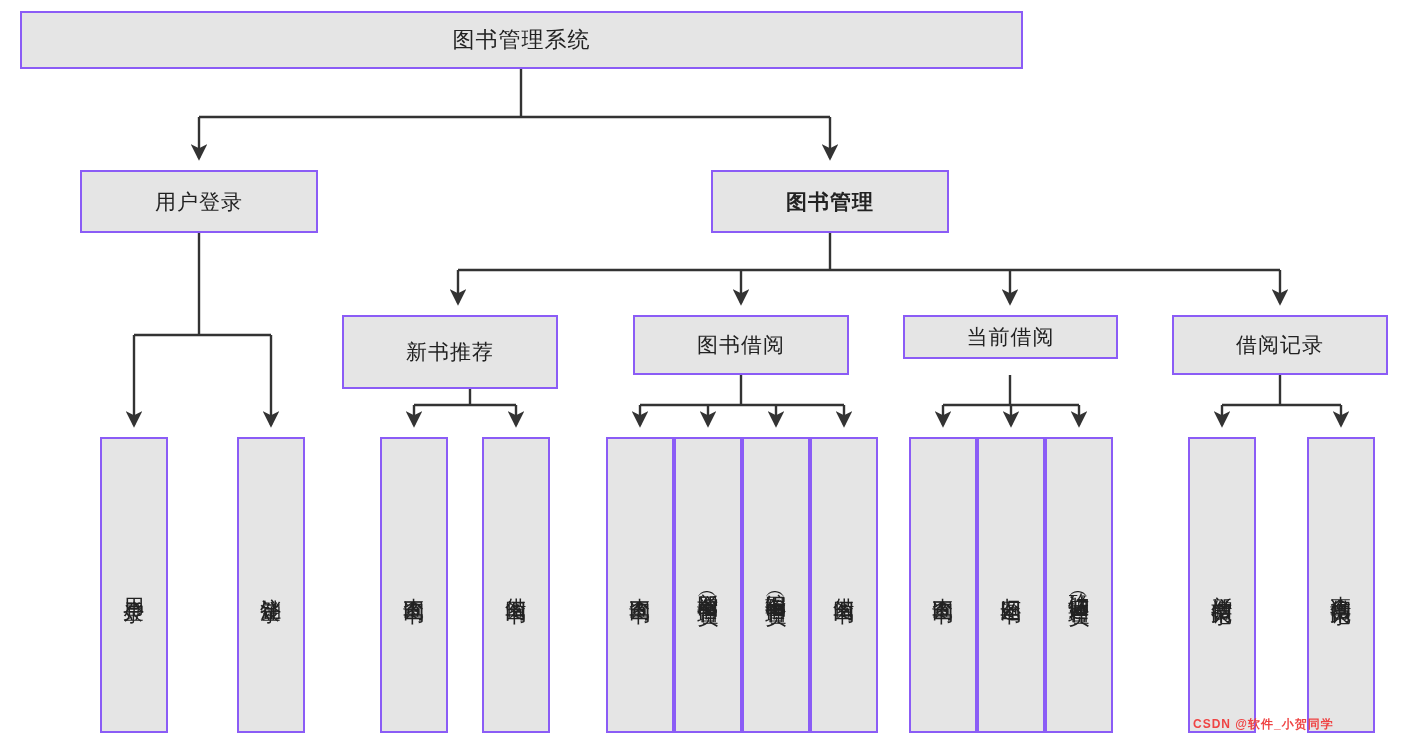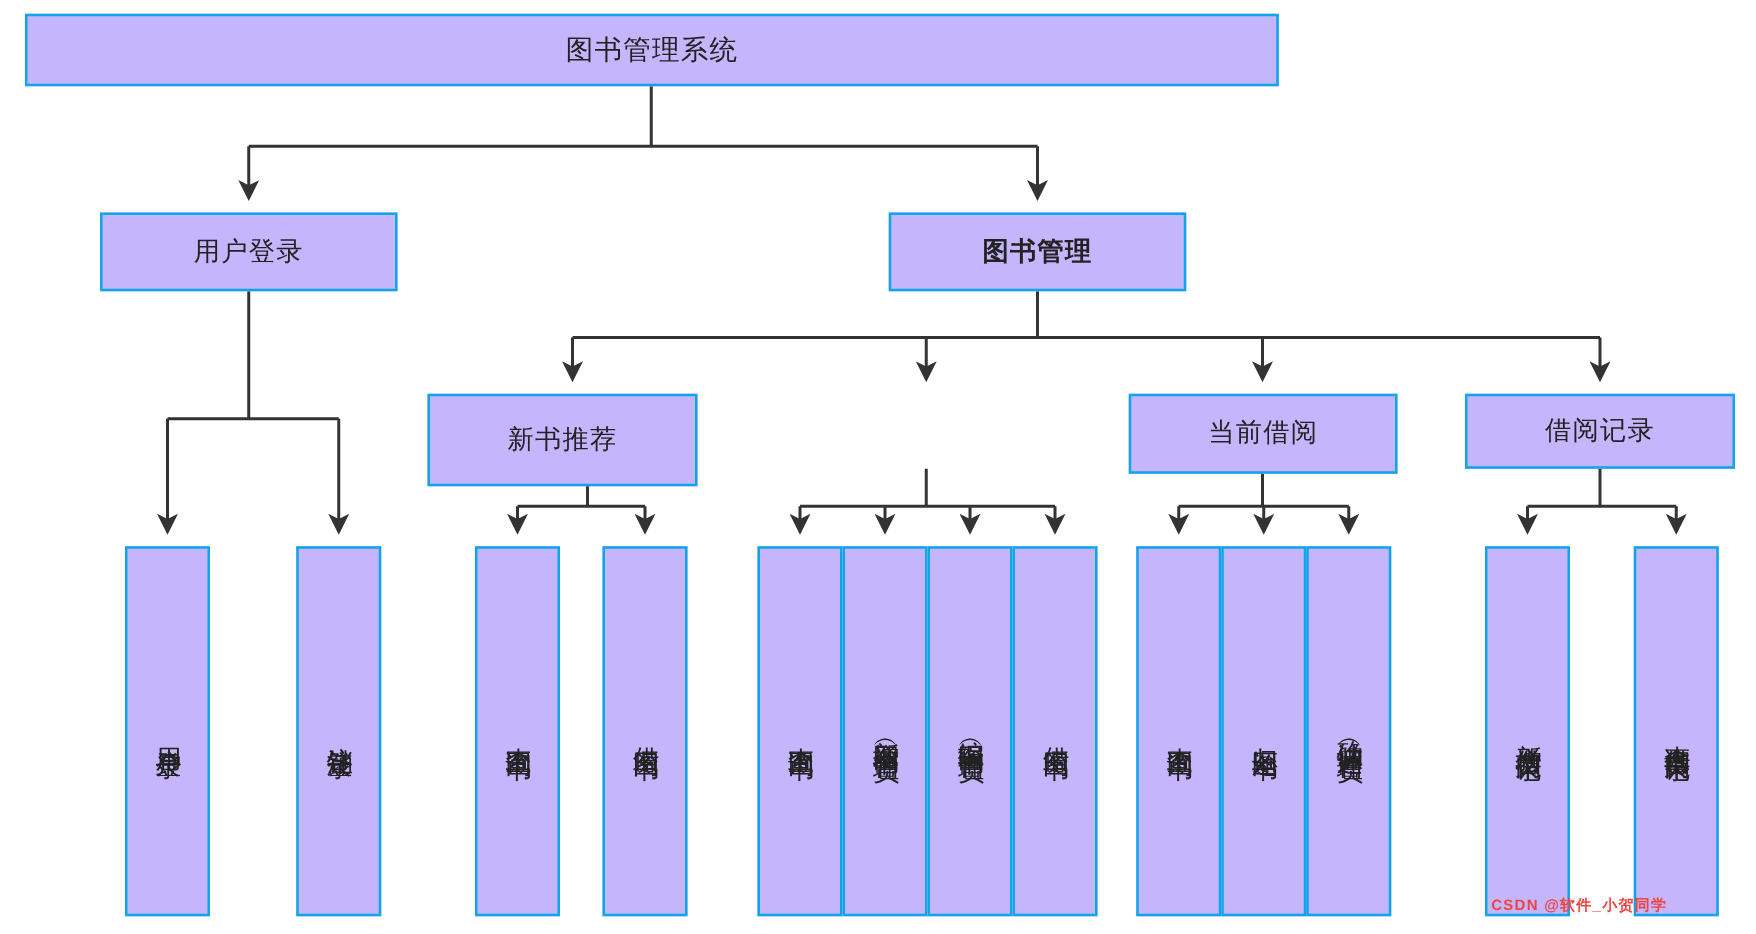--- a/index.html
+++ b/index.html
@@ -1,20 +1,20 @@
 <!DOCTYPE html>
 <html><head>
 <meta charset="utf-8">
 <style>
   html,body{margin:0;padding:0;background:#ffffff;}
   body{font-family:"Liberation Sans","DejaVu Sans",sans-serif;}
   #stage{position:relative;width:1405px;height:747px;background:#ffffff;overflow:hidden;}
   #wires{position:absolute;left:0;top:0;width:1405px;height:747px;}
-  .node{position:absolute;box-sizing:border-box;background:#c4b5fd;
-        border:2px solid #0ea5e9;display:flex;align-items:center;justify-content:center;}
+  .node{position:absolute;box-sizing:border-box;background:#e5e5e5;
+        border:2px solid #8b5cf6;display:flex;align-items:center;justify-content:center;}
   .node .lbl{color:#222222;white-space:pre;}
   .node.horiz .lbl{font-size:21px;letter-spacing:1px;line-height:1.1;}
   .node.root .lbl{font-size:22px;letter-spacing:1px;}
   .node.leaf{align-items:center;justify-content:center;}
   .node.leaf .lbl{
      writing-mode:vertical-rl;text-orientation:upright;
      font-size:21px;line-height:1.32;letter-spacing:2px;
      max-height:270px;text-align:center;}
   .watermark{position:absolute;color:#ef4444;font-size:12px;letter-spacing:1px;
      white-space:nowrap;user-select:none;font-weight:bold;}
@@ -81,21 +81,24 @@
   <div class="node horiz" style="left:80px;top:170px;width:238px;height:63px;">
     <span class="lbl">用户登录</span>
   </div>
   <div class="node horiz" style="left:711px;top:170px;width:238px;height:63px;font-weight:bold;">
     <span class="lbl">图书管理</span>
   </div>
 
   <div class="node horiz" style="left:342px;top:315px;width:216px;height:74px;">
     <span class="lbl">新书推荐</span>
   </div>
-  <div class="node horiz" style="left:903px;top:315px;width:215px;height:64px;">
+  <div class="node horiz" style="left:633px;top:315px;width:216px;height:60px;">
+    <span class="lbl">图书借阅</span>
+  </div>
+  <div class="node horiz" style="left:903px;top:315px;width:215px;height:44px;">
     <span class="lbl">当前借阅</span>
   </div>
   <div class="node horiz" style="left:1172px;top:315px;width:216px;height:60px;text-align:right;">
     <span class="lbl">借阅记录</span>
   </div>
 
   <div class="node leaf" style="left:100px;top:437px;width:68px;height:296px;">
     <span class="lbl">用户登录</span>
   </div>
   <div class="node leaf" style="left:237px;top:437px;width:68px;height:296px;">

